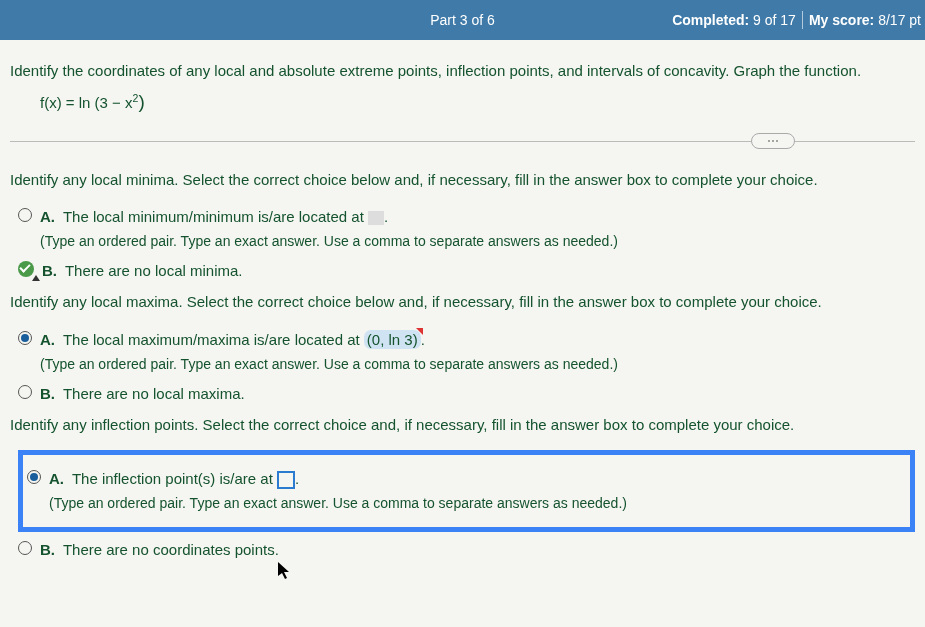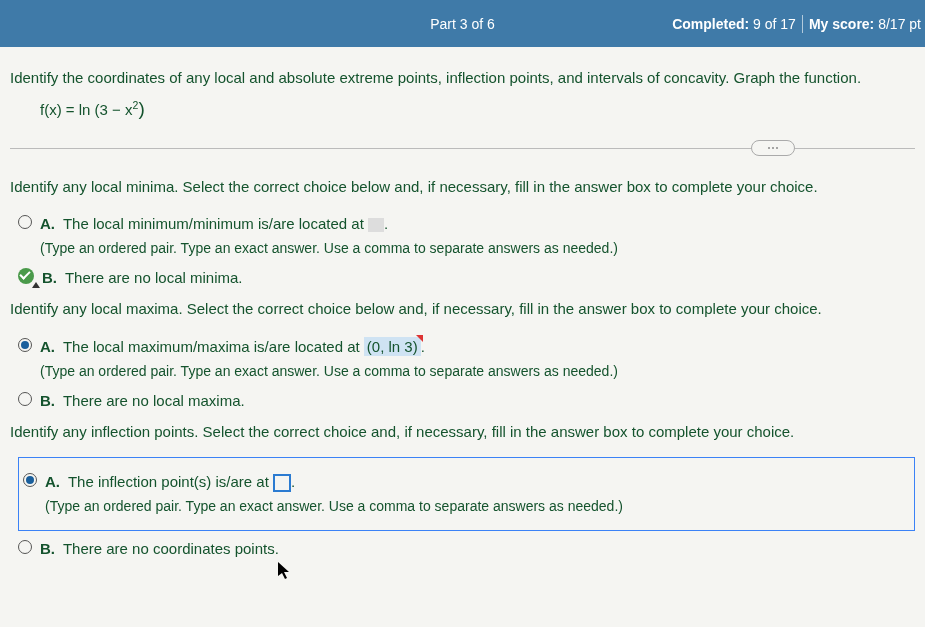--- a/index.html
+++ b/index.html
@@ -1,17 +1,17 @@
 <!DOCTYPE html>
 <html><head>
 <meta charset="utf-8">
 <style>
   * { box-sizing: border-box; margin: 0; padding: 0; }
   body { font-family: Arial, Helvetica, sans-serif; width: 925px; height: 627px; background: #f5f5f2; overflow: hidden; position: relative; }
-  .header { background: #3f7aa8; color: #fff; display: flex; align-items: center; height: 47px; font-size: 14px; position: relative; }
+  .header { background: #3f7aa8; color: #fff; display: flex; align-items: center; height: 40px; font-size: 14px; position: relative; }
   .part { position: absolute; left: 50%; transform: translateX(-50%); }
   .right-info { position: absolute; right: 0; display: flex; align-items: center; gap: 6px; padding-right: 4px; }
   .divider-v { width: 1px; height: 18px; background: rgba(255,255,255,0.6); }
   .bold { font-weight: bold; }
   .content { padding: 20px 10px 0 10px; color: #14532d; font-size: 15px; }
   .problem { margin-bottom: 8px; line-height: 1.5; }
   .func { margin: 6px 0 18px 30px; font-size: 15px; }
   .hr-row { position: relative; height: 20px; margin-bottom: 18px; }
   .hr-line { border: none; border-top: 1px solid #bbb; position: absolute; top: 10px; left: 0; right: 0; }
   .pill { position: absolute; right: 120px; top: 2px; width: 44px; height: 16px; border: 1px solid #aaa; border-radius: 10px; background: #f5f5f2; display: flex; align-items: center; justify-content: center; gap: 2px; }
@@ -20,24 +20,24 @@
   .choice { display: flex; align-items: flex-start; gap: 8px; margin: 6px 0 6px 8px; line-height: 1.6; }
   .radio { width: 14px; height: 14px; border: 1.5px solid #555; border-radius: 50%; margin-top: 3px; flex-shrink: 0; display: flex; align-items: center; justify-content: center; }
   .radio.selected::after { content: ""; width: 8px; height: 8px; background: #1a5f9c; border-radius: 50%; }
   .check-bubble { width: 16px; height: 16px; border-radius: 50%; background: #4a9a4a; margin-top: 2px; flex-shrink: 0; position: relative; }
   .check-bubble::after { content: ""; position: absolute; left: 4px; top: 1px; width: 4px; height: 8px; border: solid #fff; border-width: 0 2px 2px 0; transform: rotate(45deg); }
   .mini-tri { position: absolute; right: -6px; bottom: -4px; width: 0; height: 0; border-left: 4px solid transparent; border-right: 4px solid transparent; border-bottom: 6px solid #333; }
   .letter { font-weight: bold; margin-right: 4px; }
   .choice-body { flex: 1; }
   .hint { font-size: 14px; }
   .input-box { display: inline-block; width: 16px; height: 14px; background: #ddd; vertical-align: middle; }
-  .answer-span { background: #cfe3f3; padding: 1px 3px; position: relative; }
+  .answer-span { background: #cfe3f3; padding: 1px 3px; position: relative; border-radius: 7px; }
   .red-tri { position: absolute; top: -2px; right: -2px; width: 0; height: 0; border-top: 7px solid #d33; border-left: 7px solid transparent; }
   .active-box { border: 2px solid #2b7bd1; width: 18px; height: 18px; display: inline-block; vertical-align: middle; }
-  .focus-block { border: 1px solid #3b82f6; padding: 6px 4px 6px 4px; margin: 4px 0 4px 8px; }
+  .focus-block { border: 5px solid #3b82f6; padding: 6px 4px 6px 4px; margin: 4px 0 4px 8px; }
   .focus-block .choice { margin-left: 0; }
   .cursor-arrow { position: absolute; left: 278px; bottom: 44px; font-size: 14px; color: #000; pointer-events: none; }
   sup { font-size: 0.7em; vertical-align: super; }
 </style>
 </head>
 <body>
 
 <div class="header">
   <div class="part">Part 3 of 6</div>
   <div class="right-info">

